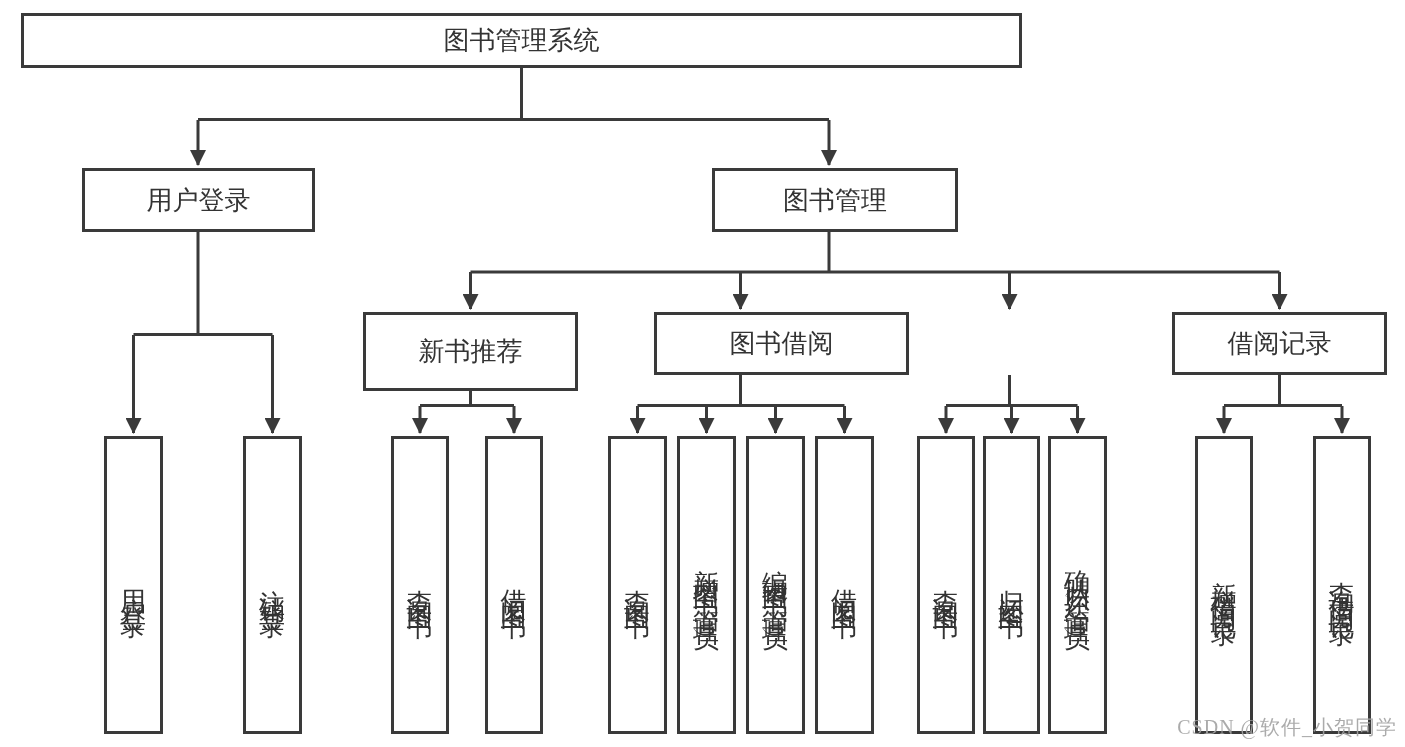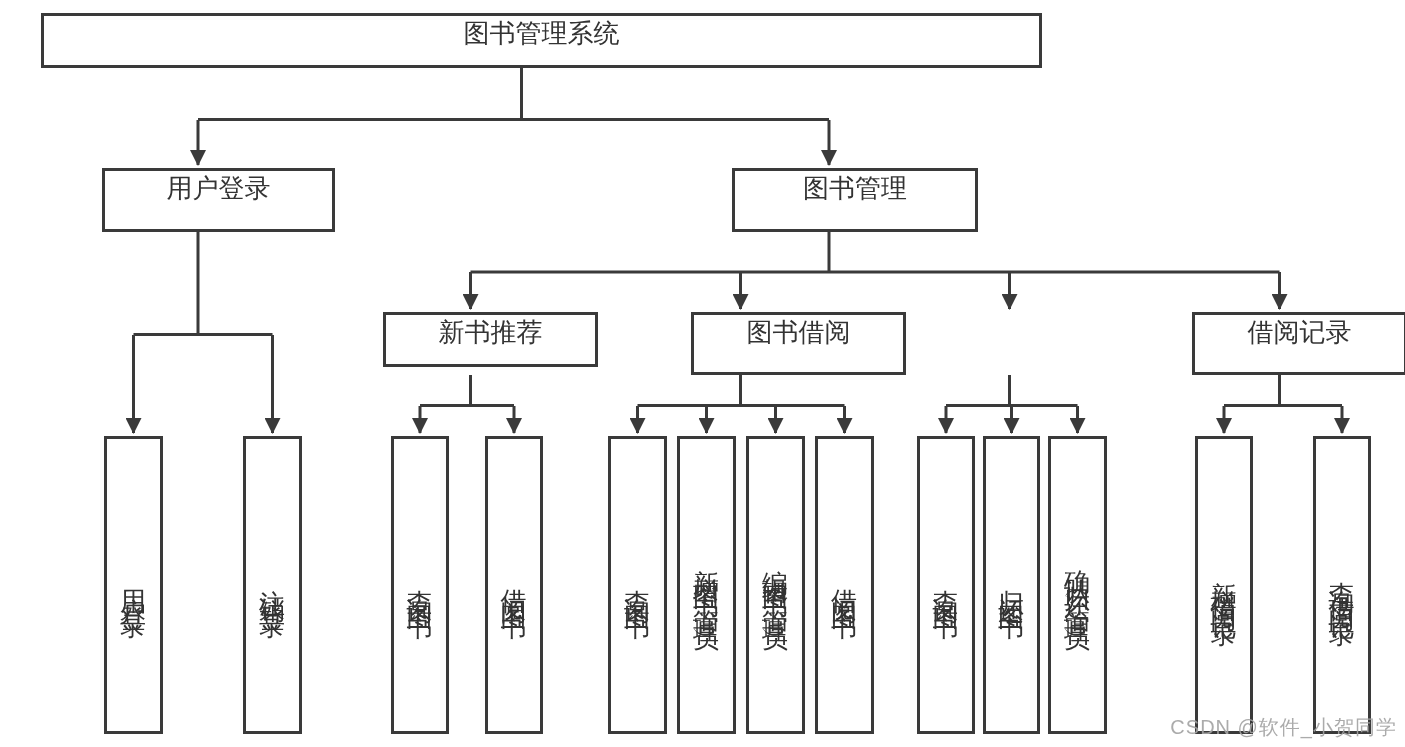--- a/index.html
+++ b/index.html
@@ -25,26 +25,25 @@
     stroke-width: 3;
     fill: none;
   }
   .ar { marker-end: url(#arrowhead); }
   .hnode {
     position: absolute;
     box-sizing: border-box;
     border: 3px solid #3a3a3a;
     background: #ffffff;
     display: flex;
-    align-items: flex-start;
+    align-items: center;
     justify-content: center;
     color: #333333;
     font-size: 26px;
     white-space: nowrap;
-    margin-left: 20px;
   }
   .vnode {
     position: absolute;
     box-sizing: border-box;
     border: 3px solid #3a3a3a;
     background: #ffffff;
     width: 58px;
     height: 298px;
     top: 436px;
     display: flex;
@@ -61,20 +60,21 @@
     white-space: nowrap;
   }
   #watermark {
     position: absolute;
     right: 8px;
     bottom: 6px;
     font-size: 20px;
     color: rgba(164,164,164,0.92);
     letter-spacing: 1px;
     white-space: nowrap;
+    font-family: Liberation Serif, serif;
   }
 </style>
 </head>
 <body>
 
 <div id="canvas">
 
   <svg id="connectors" viewBox="0 0 1405 747" xmlns="http://www.w3.org/2000/svg">
     <defs>
       <marker id="arrowhead" viewBox="0 -8 16 16" markerWidth="16" markerHeight="16" refX="15" refY="0" orient="auto" markerUnits="userSpaceOnUse">
@@ -115,24 +115,24 @@
     <span>图书管理系统</span>
   </div>
 
   <div class="hnode" style="left:82px;top:168px;width:233px;height:64px">
     <span>用户登录</span>
   </div>
   <div class="hnode" style="left:712px;top:168px;width:246px;height:64px">
     <span>图书管理</span>
   </div>
 
-  <div class="hnode" style="left:363px;top:312px;width:215px;height:55px">
+  <div class="hnode" style="left:363px;top:312px;width:215px;height:79px">
     <span>新书推荐</span>
   </div>
-  <div class="hnode" style="left:671px;top:312px;width:215px;height:63px">
+  <div class="hnode" style="left:654px;top:312px;width:255px;height:63px">
     <span>图书借阅</span>
   </div>
   <div class="hnode" style="left:1172px;top:312px;width:215px;height:63px">
     <span>借阅记录</span>
   </div>
 
   <div class="vnode" style="left:104px;width:59px">
     <span class="vtext">用户登录</span>
   </div>
   <div class="vnode" style="left:243px;width:59px">

